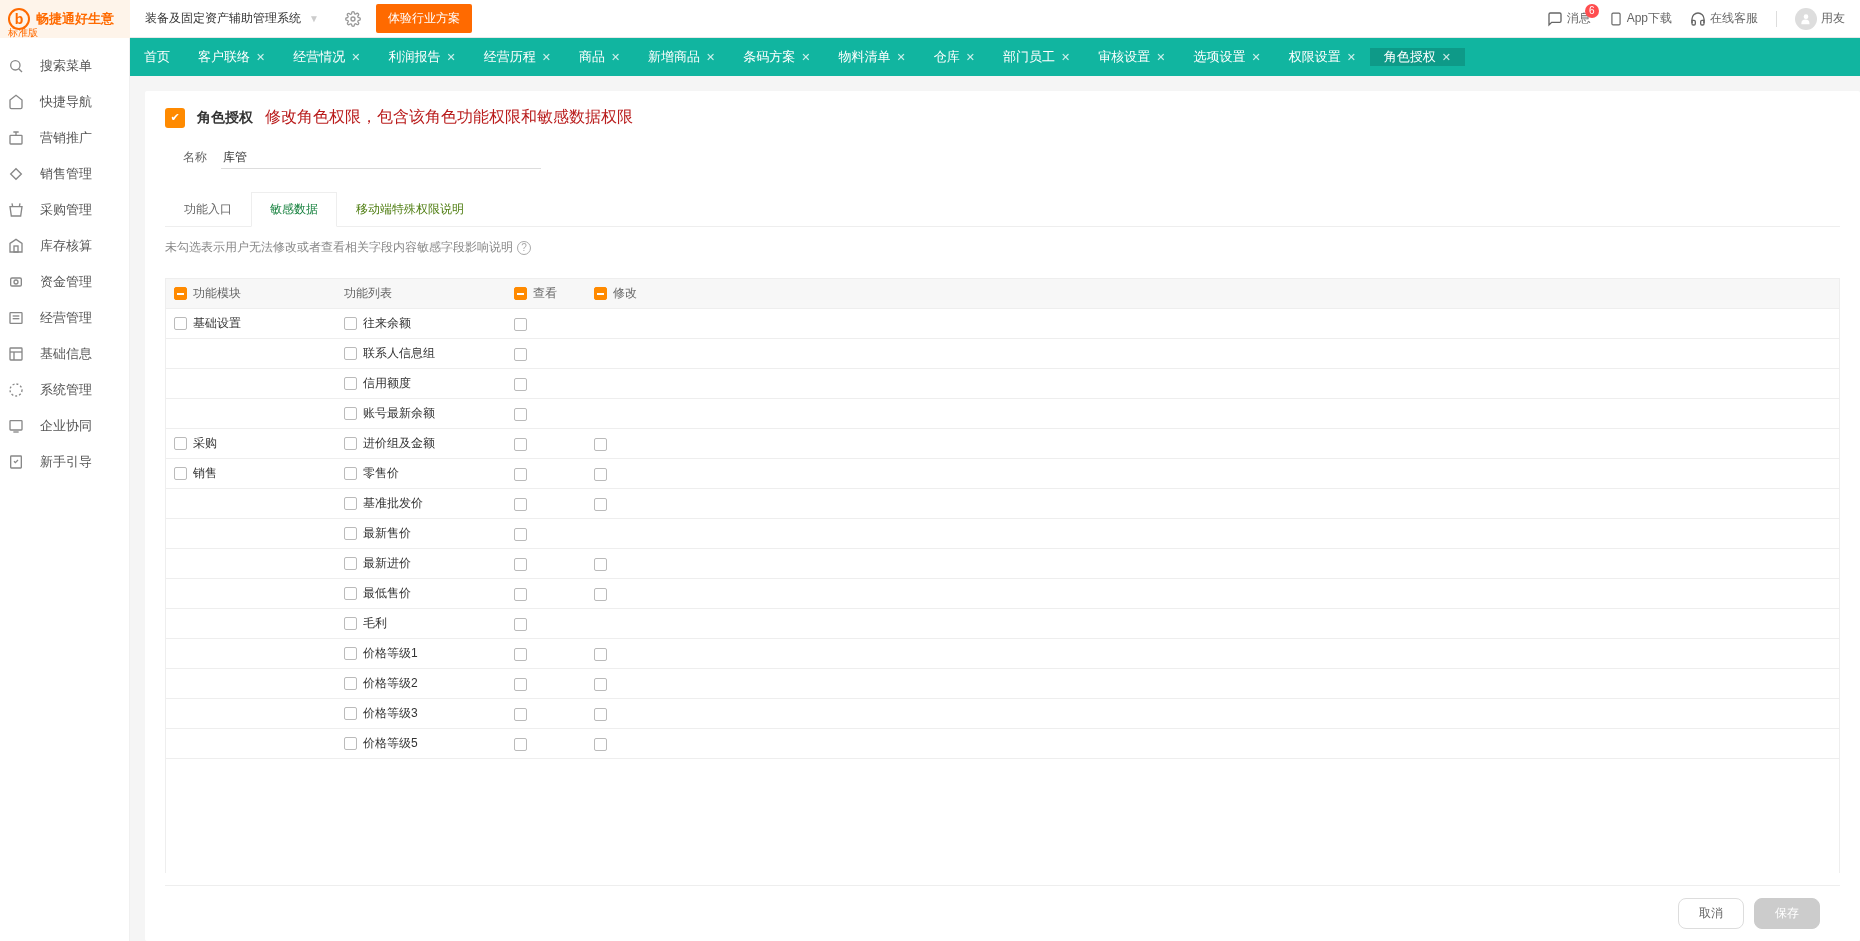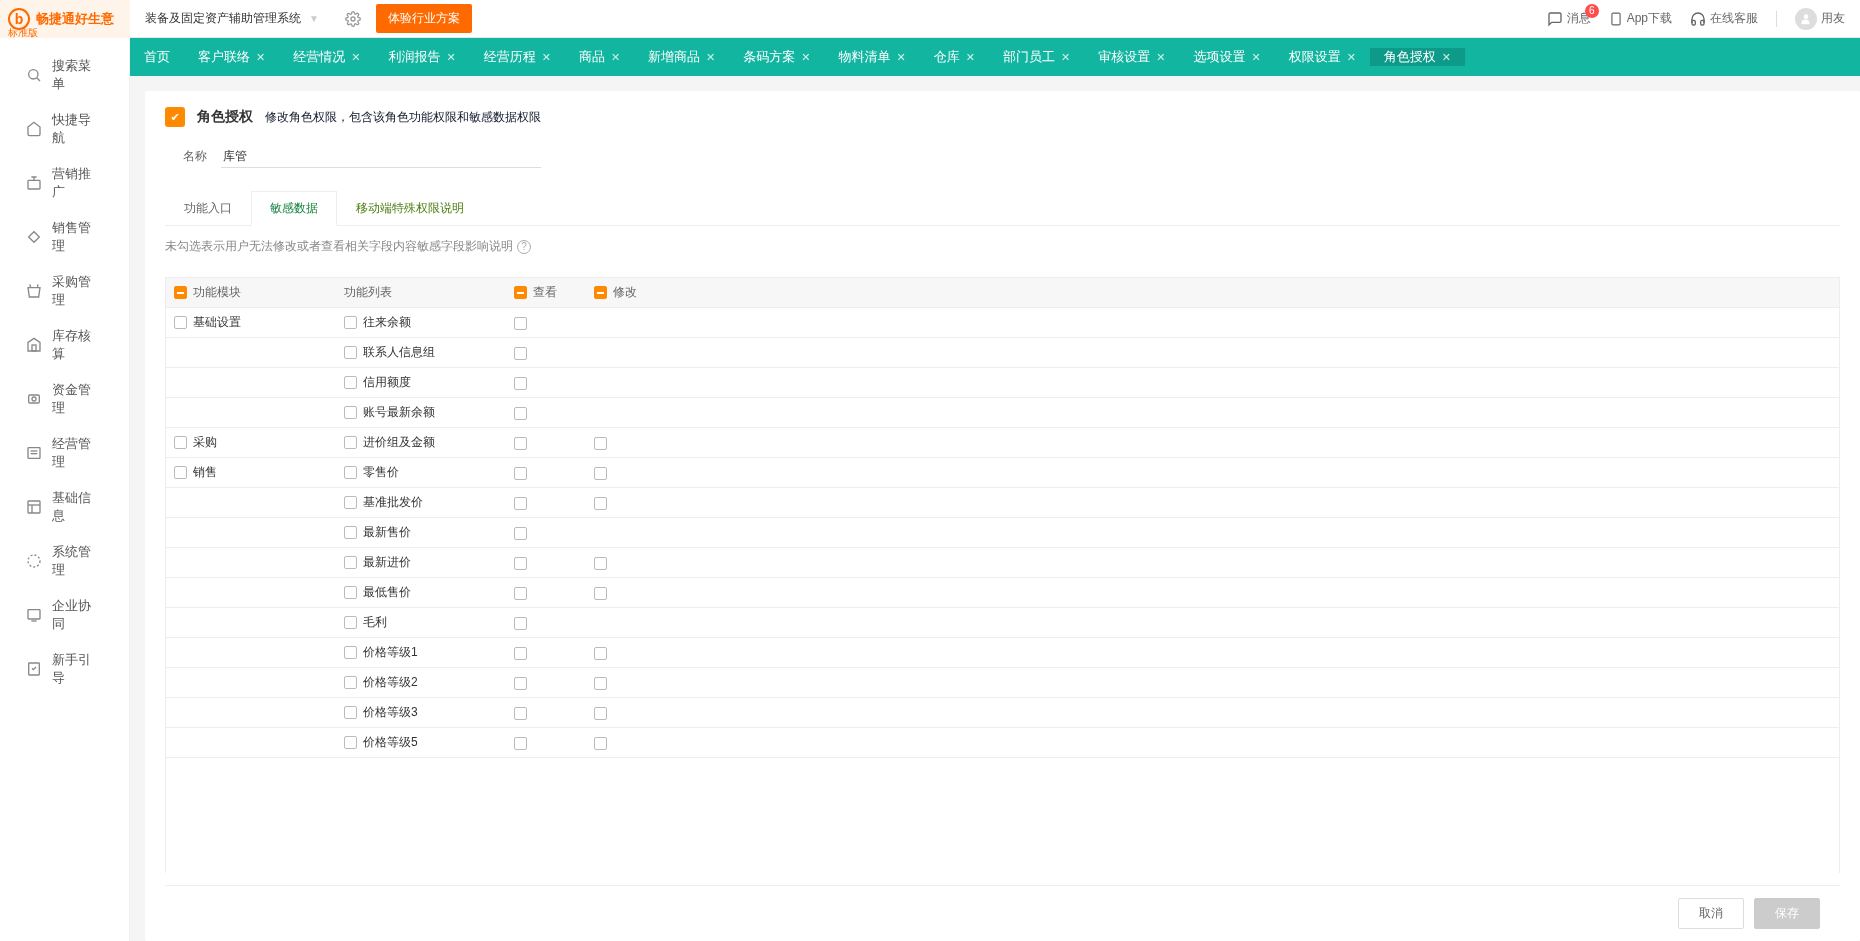--- a/index.html
+++ b/index.html
@@ -13,33 +13,33 @@
 .chevron{color:#ccc;font-size:10px}
 .gear{color:#999;cursor:pointer}
 .orange-btn{background:#ff6a00;color:#fff;border:none;padding:6px 12px;border-radius:2px;cursor:pointer;margin-left:15px;font-size:12px}
 .top-right{margin-left:auto;display:flex;align-items:center;gap:18px;color:#666}
 .top-right-item{display:flex;align-items:center;gap:4px;cursor:pointer;position:relative}
 .badge{position:absolute;top:-6px;right:-8px;background:#ff4d4f;color:#fff;border-radius:8px;font-size:10px;padding:0 4px;line-height:14px}
 .avatar{width:22px;height:22px;border-radius:50%;background:#ddd;display:inline-flex;align-items:center;justify-content:center;color:#fff}
 .divider{width:1px;height:16px;background:#ddd}
 .main-layout{display:flex;height:calc(100vh - 38px)}
 .sidebar{width:130px;background:#fff;border-right:1px solid #f0f0f0;padding-top:10px;flex-shrink:0;position:relative}
-.sidebar-item{display:flex;align-items:center;gap:10px;padding:9px 26px;color:#555;cursor:pointer;font-size:13px}
+.sidebar-item{display:flex;align-items:center;gap:16px;padding:9px 8px;color:#555;cursor:pointer;font-size:13px}
 .sb-icon{width:16px;height:16px;display:inline-flex;align-items:center;justify-content:center;color:#888}
 .content{flex:1;display:flex;flex-direction:column;background:#f5f5f5;min-width:0}
 .tabbar{background:#11b5a0;height:38px;display:flex;align-items:center;color:#fff;overflow:hidden}
 .tab{padding:0 14px;display:flex;align-items:center;gap:6px;cursor:pointer;font-size:13px;white-space:nowrap}
 .tab.active{background:#0e9a88}
 .tab-close{font-size:11px;opacity:.8}
 .page{flex:1;padding:15px 0 0 15px;overflow:auto;display:flex;flex-direction:column}
 .panel{background:#fff;border-radius:2px;padding:16px 20px 0 20px;flex:1;display:flex;flex-direction:column;min-height:0}
 .panel-head{display:flex;align-items:center;gap:12px;margin-bottom:18px}
 .shield{width:20px;height:20px;background:#ff8a00;border-radius:3px;display:inline-flex;align-items:center;justify-content:center;color:#fff;font-size:11px}
 .panel-title{font-weight:bold;font-size:14px}
-.panel-desc{color:#0f172a;font-size:12px}
+.panel-desc{color:#b91c1c;font-size:16px}
 .name-row{display:flex;align-items:center;gap:14px;margin:0 0 22px 18px}
 .name-label{color:#666}
 .name-input{border:none;border-bottom:1px solid #ddd;padding:4px 2px;width:320px;font-size:12px;color:#333;outline:none}
 .subtabs{display:flex;border-bottom:1px solid #eee;margin-bottom:12px}
 .subtab{padding:8px 18px;cursor:pointer;color:#666;border:1px solid transparent;border-bottom:none;position:relative;top:1px}
 .subtab.active{color:#15803d;border-color:#eee;background:#fff;border-bottom:1px solid #fff}
 .subtab.link{color:#4d7c0f}
 .hint{color:#888;margin-bottom:22px;display:flex;align-items:center;gap:4px}
 .hint-q{display:inline-flex;width:14px;height:14px;border:1px solid #aaa;border-radius:50%;align-items:center;justify-content:center;font-size:10px;color:#aaa}
 .tbl-wrap{flex:1;overflow:auto;border:1px solid #eee;border-bottom:none}
@@ -48,21 +48,21 @@
 th{background:#f7f7f7;color:#666}
 .col-mod{width:170px}
 .col-func{width:170px}
 .col-view{width:80px}
 .col-edit{width:auto}
 .cb{width:13px;height:13px;border:1px solid #bbb;border-radius:2px;display:inline-block;vertical-align:middle;background:#fff}
 .cb.ind{background:#ff8a00;border-color:#ff8a00;position:relative}
 .cb.ind::after{content:"";position:absolute;left:2px;right:2px;top:5px;height:2px;background:#fff}
 .lbl{margin-left:6px;vertical-align:middle}
 .footer-bar{background:#fff;border-top:1px solid #eee;padding:12px 20px;display:flex;justify-content:flex-end;gap:10px;margin-top:12px}
-.btn{padding:6px 20px;border-radius:2px;cursor:pointer;font-size:12px}
+.btn{padding:6px 20px;border-radius:8px;cursor:pointer;font-size:12px}
 .btn-cancel{background:#fff;border:1px solid #ddd;color:#666}
 .btn-save{background:#ccc;border:1px solid #ccc;color:#fff}
 svg{display:block}
 </style>
 </head>
 <body>
 
 <div class="top-bar">
   <div class="brand">
     <span class="brand-logo">b</span>

